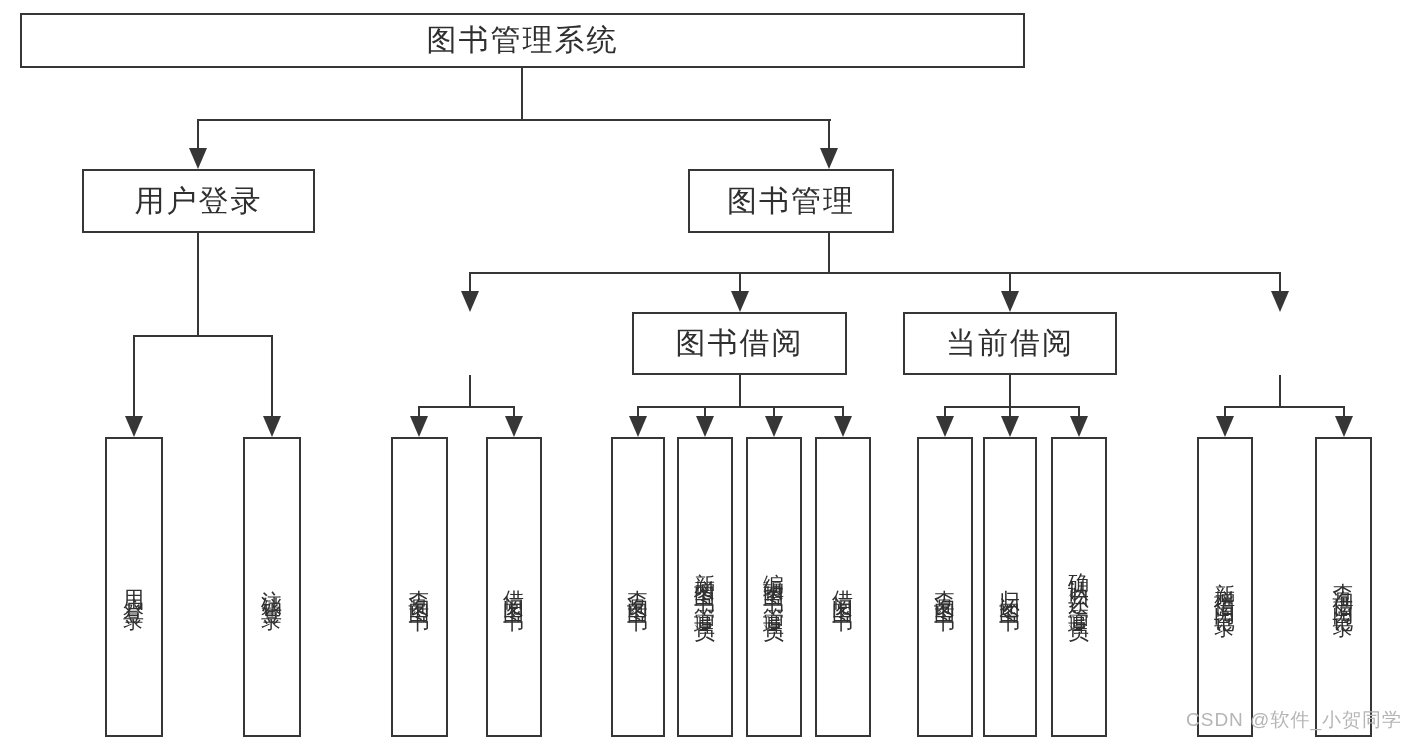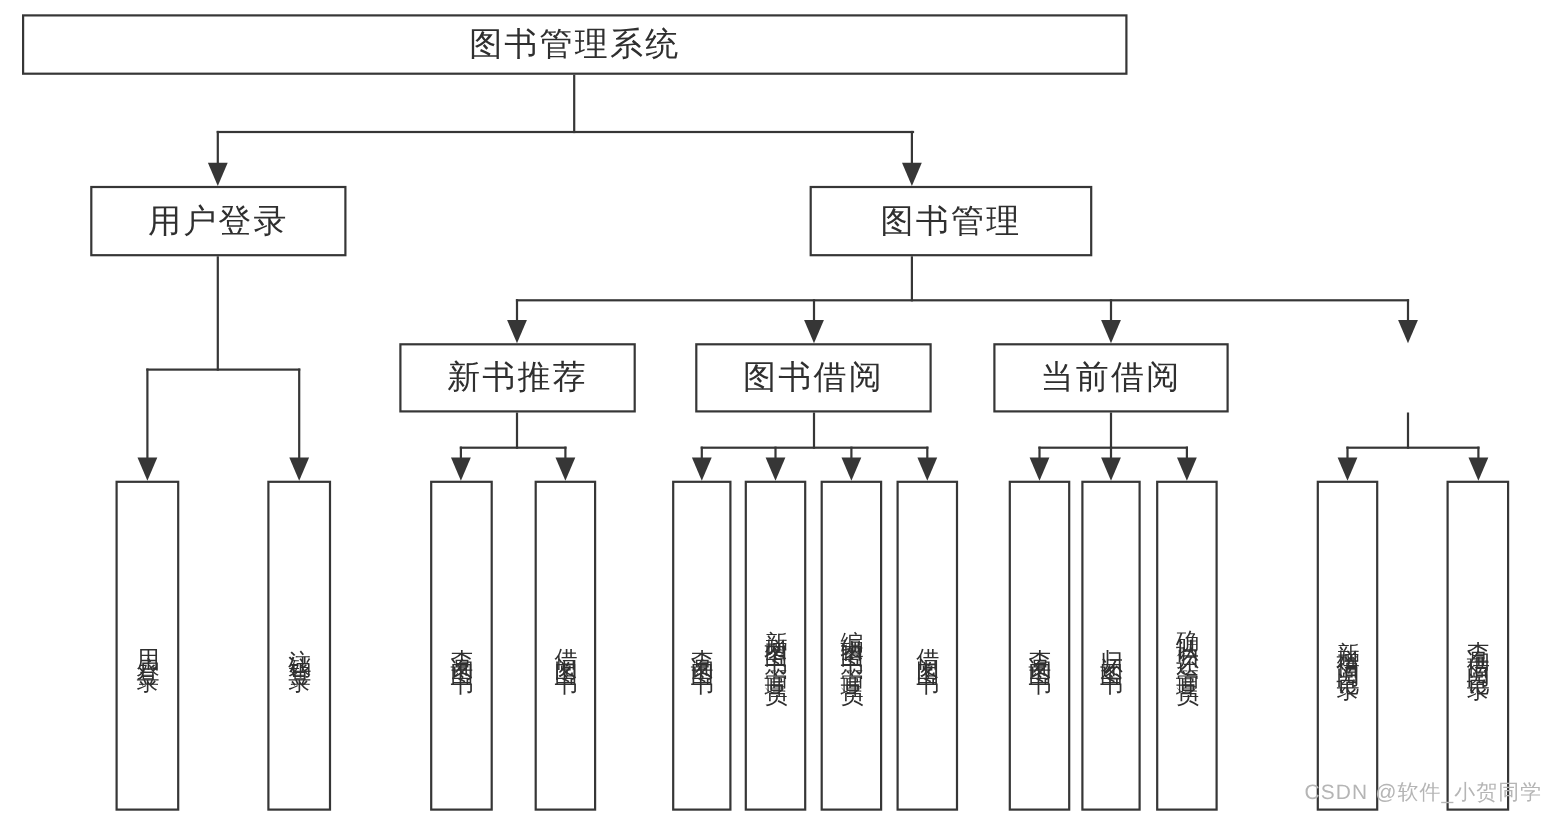--- a/index.html
+++ b/index.html
@@ -34,27 +34,24 @@
 
 <div class="canvas">
 
   <div class="node h" style="left:20px;top:13px;width:1005px;height:55px">
       <span>图书管理系统</span>
     </div>
 
   <div class="node h" style="left:82px;top:169px;width:233px;height:64px">
       <span>用户登录</span>
     </div>
-  <div class="node h" style="left:736px;top:169px;width:257px;height:64px">
+  <div class="node h" style="left:688px;top:169px;width:206px;height:64px">
       <span>图书管理</span>
     </div>
 
-  <div class="node h" style="left:363px;top:312px;width:215px;height:63px">
-      <span>新书推荐</span>
-    </div>
   <div class="node h" style="left:903px;top:312px;width:214px;height:63px">
       <span>当前借阅</span>
     </div>
   <div class="node h" style="left:632px;top:312px;width:215px;height:63px">
       <span>图书借阅</span>
     </div>
 
   <div class="node v" style="left:105px;top:437px;width:58px;height:300px">
       <span>用户登录</span>
     </div>

